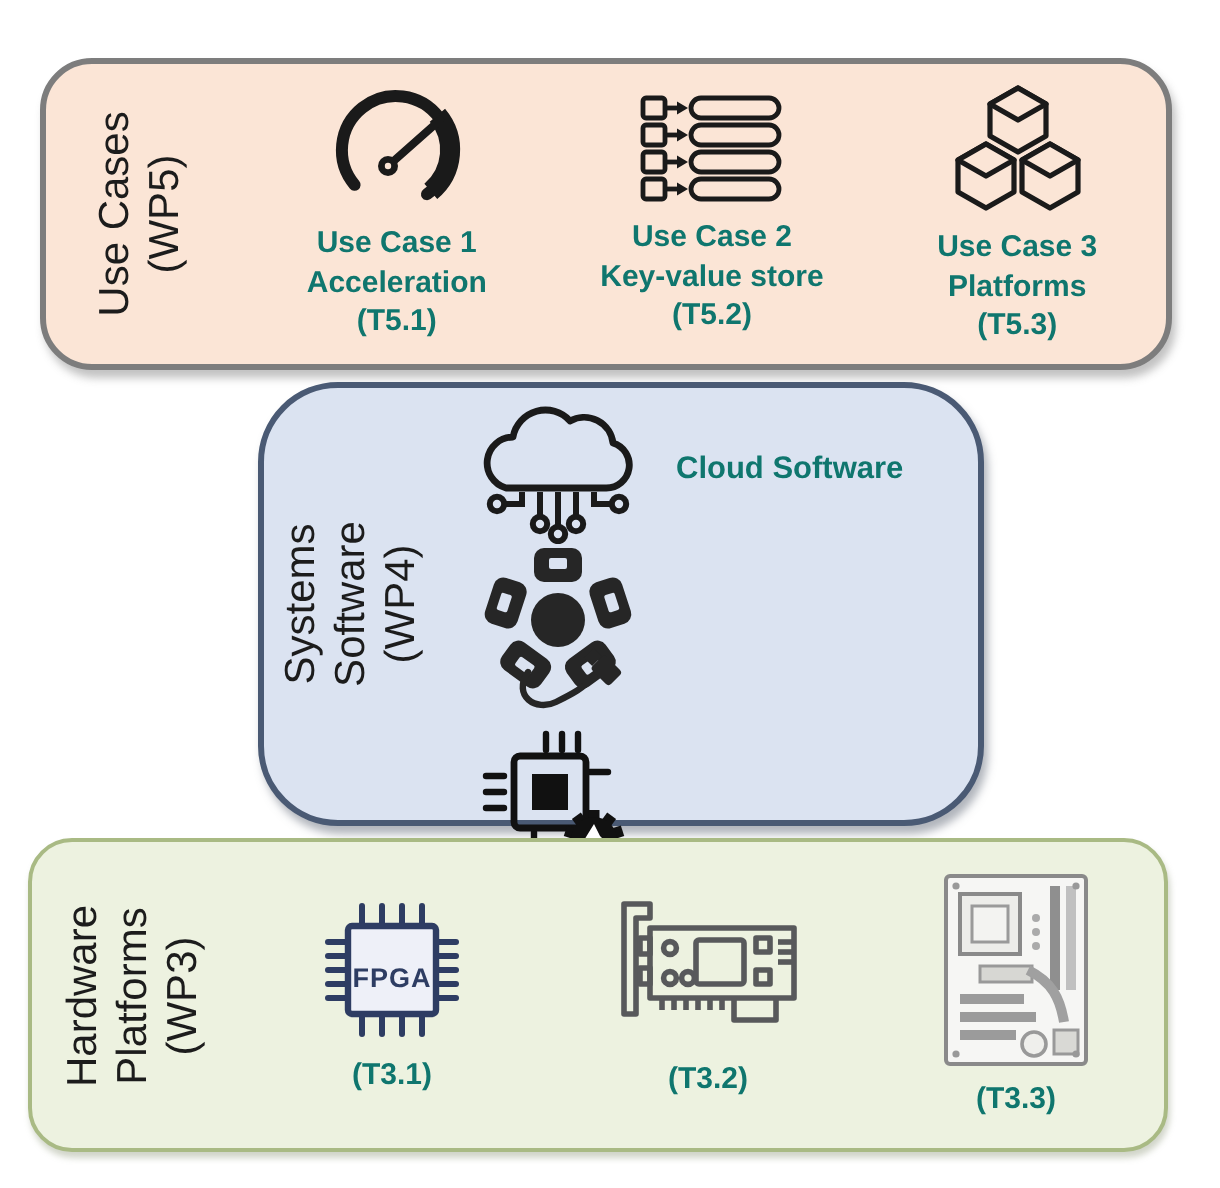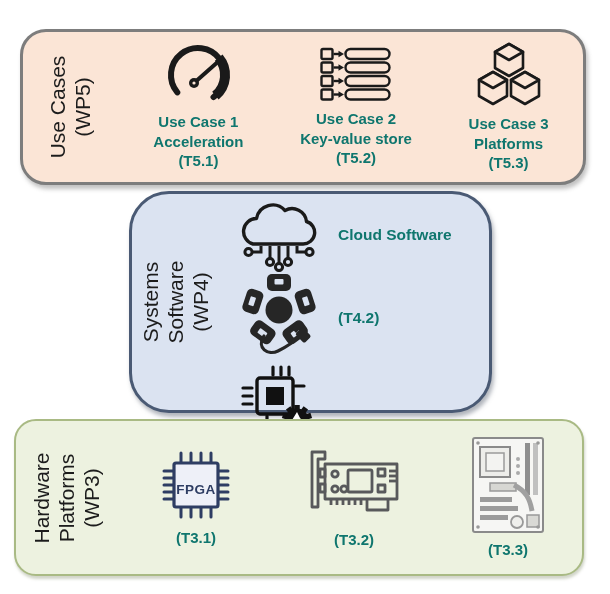--- a/index.html
+++ b/index.html
@@ -187,21 +187,20 @@
               <circle cx="45" cy="38" r="13.5" fill="#262626"></circle>
               <path d="M30 64 C 22 76, 34 84, 44 79 C 52 75, 58 72, 63 66" fill="none" stroke="#262626" stroke-width="3.2" stroke-linecap="round"></path>
               <g transform="translate(66,60) rotate(-45)">
                 <rect x="-5" y="-2" width="10" height="13" rx="2" fill="#262626"></rect>
                 <rect x="-3.5" y="-8" width="7" height="6" fill="#262626"></rect>
               </g>
             </g>
           </svg>
         </span>
         <div class="item-label">
-          <div>(T4.2)</div>
         </div>
       </div>
 
       <div class="sw-row">
         <span class="icon">
           <svg width="92" height="76" viewBox="0 0 92 76">
             <g stroke="#111111" stroke-width="3.2" stroke-linecap="round">
               <path d="M40 3 v8"></path>
                 <path d="M48 3 v8"></path>
                 <path d="M56 3 v8"></path>

